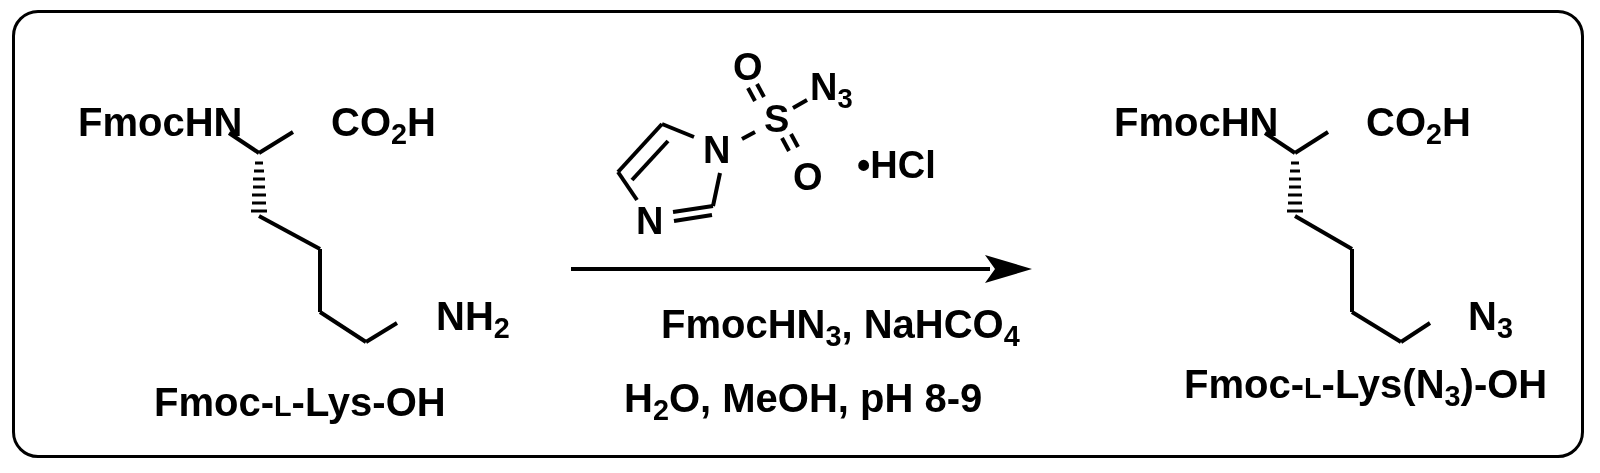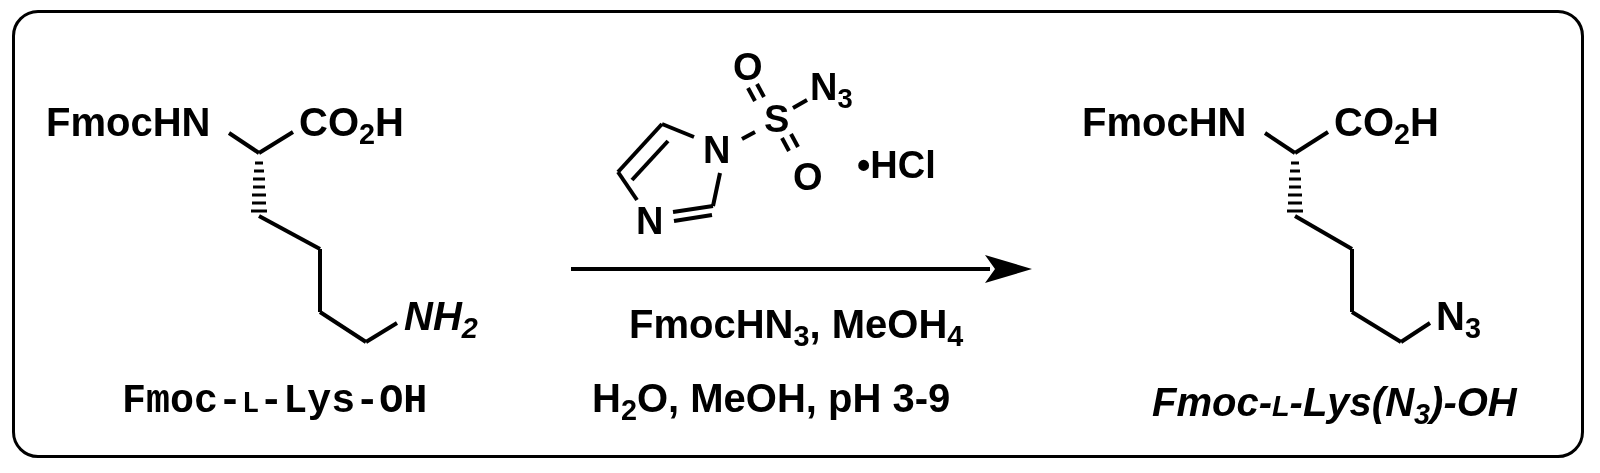--- a/index.html
+++ b/index.html
@@ -4,21 +4,21 @@
 <style>
   html, body { margin: 0; padding: 0; background: #ffffff; }
   body { width: 1600px; height: 473px; position: relative; overflow: hidden;
          font-family: "Liberation Sans", sans-serif; color: #000; }
   .frame { position: absolute; left: 12px; top: 10px; width: 1572px; height: 448px;
            border: 3px solid #000; border-radius: 26px; box-sizing: border-box; }
   svg.scheme { position: absolute; left: 0; top: 0; width: 1600px; height: 473px; }
   .lbl { position: absolute; font-weight: bold; white-space: nowrap; line-height: 1; }
   .lbl sub { font-size: 0.72em; vertical-align: -0.28em; line-height: 0; }
   .sc { font-size: 0.72em; }
-  .f40 { font-size: 40px; }
+  .f40 { font-size: 40px; margin-left: 32px; }
   .f38 { font-size: 38px; }
 </style>
 </head>
 <body>
 
 <div class="frame"></div>
 
 <svg class="scheme" viewBox="0 0 1600 473">
   <g stroke="#000" stroke-width="4" fill="none" stroke-linecap="butt">
 
@@ -86,48 +86,48 @@
   </g>
   <polygon points="985,255 1032,269 985,283 995,269" fill="#000"></polygon>
 </svg>
 
 <div class="lbl f40" style="left:46px; top:102px;">
   <span>FmocHN</span>
 </div>
 <div class="lbl f40" style="left:299px; top:102px;">
   <span>CO</span><sub>2</sub><span>H</span>
 </div>
-<div class="lbl f40" style="left:404px; top:296px;font-style:italic;">
+<div class="lbl f40" style="left:404px; top:296px;">
   <span>NH</span><sub>2</sub>
 </div>
-<div class="lbl f40" style="left:122px; top:382px;font-family:Liberation Mono, monospace;">
+<div class="lbl f40" style="left:122px; top:382px;">
   <span>Fmoc-</span><span class="sc">L</span><span>-Lys-OH</span>
 </div>
 
 <div class="lbl f38" style="left:733px; top:48px;">O</div>
 <div class="lbl f38" style="left:764px; top:100px;">S</div>
 <div class="lbl f38" style="left:810px; top:68px;">
   <span>N</span><sub>3</sub>
 </div>
 <div class="lbl f38" style="left:703px; top:131px;">N</div>
 <div class="lbl f38" style="left:793px; top:158px;">O</div>
 <div class="lbl f38" style="left:857px; top:146px;">•HCl</div>
 <div class="lbl f38" style="left:636px; top:202px;">N</div>
 
 <div class="lbl f40" style="left:629px; top:304px;">
-  <span>FmocHN</span><sub>3</sub><span>, MeOH</span><sub>4</sub>
+  <span>FmocHN</span><sub>3</sub><span>, NaHCO</span><sub>4</sub>
 </div>
 <div class="lbl f40" style="left:592px; top:378px;">
-  <span>H</span><sub>2</sub><span>O, MeOH, pH 3-9</span>
+  <span>H</span><sub>2</sub><span>O, MeOH, pH 8-9</span>
 </div>
 
 <div class="lbl f40" style="left:1082px; top:102px;">
   <span>FmocHN</span>
 </div>
 <div class="lbl f40" style="left:1334px; top:102px;">
   <span>CO</span><sub>2</sub><span>H</span>
 </div>
 <div class="lbl f40" style="left:1436px; top:296px;">
   <span>N</span><sub>3</sub>
 </div>
-<div class="lbl f40" style="left:1152px; top:382px;font-style:italic;">
+<div class="lbl f40" style="left:1152px; top:364px;">
   <span>Fmoc-</span><span class="sc">L</span><span>-Lys(N</span><sub>3</sub><span>)-OH</span>
 </div>
 
 </body></html>

